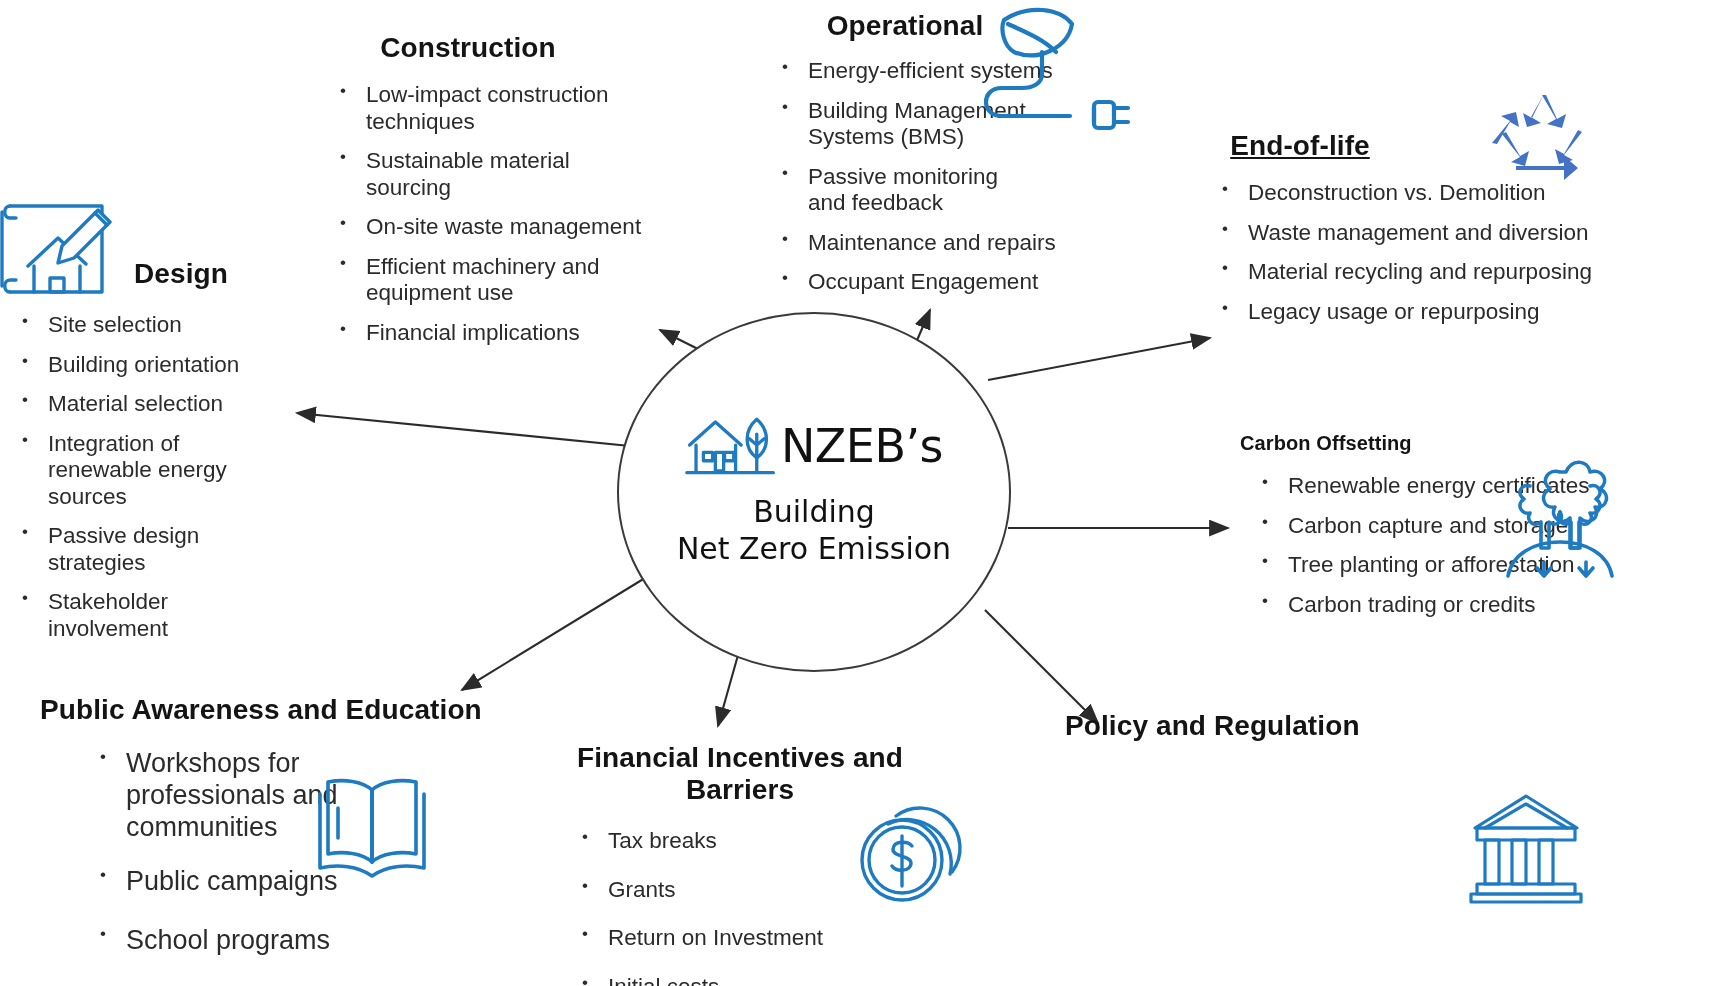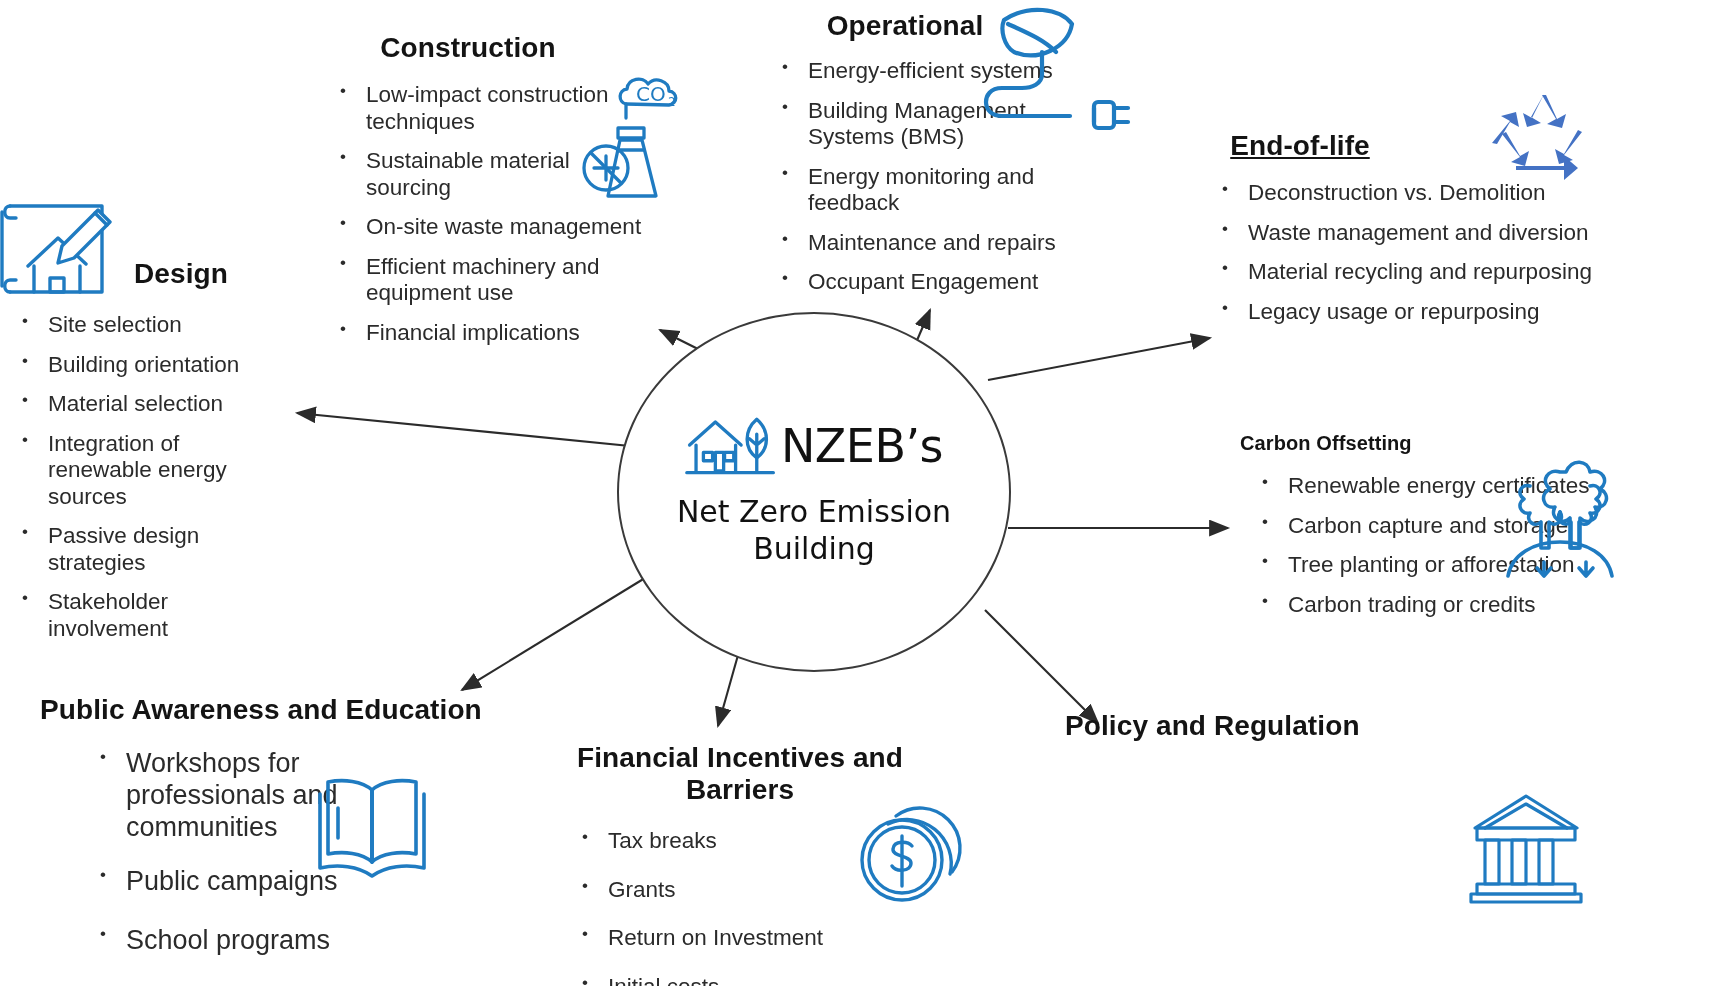--- a/index.html
+++ b/index.html
@@ -65,22 +65,22 @@
           <rect x="43" y="46" width="10" height="9"></rect>
           <rect x="33" y="46" width="9" height="20"></rect>
           <path d="M78 10 C64 22 64 42 78 52 C92 42 92 22 78 10 Z"></path>
           <path d="M78 26 L78 66 M78 38 L70 31 M78 38 L86 31"></path>
           <path d="M2 68 L96 68"></path>
         </svg>
       </span>
       <span class="hub-abbr">NZEB’s</span>
     </div>
     <div class="hub-sub">
+      <div>Building</div>
       <div>Net Zero Emission</div>
-      <div>Building</div>
     </div>
   </div>
 
   <div class="cluster" style="left:0px;top:190px;width:330px;">
     <div style="display:flex;align-items:flex-end;gap:6px;">
       <span style="display:inline-block;width:128px;height:116px;">
         <svg viewBox="0 0 128 116" width="128" height="116" fill="none" stroke="#1F7BC1" stroke-width="3.4" stroke-linecap="round" stroke-linejoin="round">
           <path d="M10 16 h92 v86 h-92"></path>
           <path d="M10 16 c-7 0 -7 12 0 12 h6 M10 102 c-7 0 -7 -12 0 -12 h6"></path>
           <path d="M2 22 v74"></path>
@@ -105,42 +105,28 @@
 
   <div class="cluster" style="left:318px;top:32px;width:400px;">
     <div class="ctitle" style="font-size:28px;text-align:center;width:300px;">Construction</div>
     <ul class="blist" style="font-size:22.5px;margin-top:18px;width:320px;">
       <li style="max-width:290px;">Low-impact construction techniques</li>
       <li style="max-width:230px;">Sustainable material sourcing</li>
       <li>On-site waste management</li>
       <li style="max-width:260px;">Efficient machinery and equipment use</li>
       <li>Financial implications</li>
     </ul>
-    <span style="position:absolute;left:250px;top:36px;width:122px;height:140px;">
-      <svg viewBox="0 0 122 140" width="122" height="140" fill="none" stroke="#1F7BC1" stroke-width="3.3" stroke-linecap="round" stroke-linejoin="round">
-        <path d="M58 36 c-8 -2 -8 -14 1 -15 c1 -11 16 -13 21 -5 c7 -8 21 -3 21 7 c9 1 9 13 0 14 z"></path>
-        <text x="68" y="33" font-size="20" font-family="DejaVu Sans, sans-serif" fill="#1F7BC1" stroke="none">CO</text>
-        <text x="100" y="38" font-size="12" font-family="DejaVu Sans, sans-serif" fill="#1F7BC1" stroke="none">2</text>
-        <path d="M58 36 v14"></path>
-        <path d="M50 60 h26 v10 h-26 z"></path>
-        <path d="M52 72 h22 L88 128 H40 z"></path>
-        <path d="M50 82 h26"></path>
-        <circle cx="38" cy="100" r="22"></circle>
-        <path d="M23 85 L53 115"></path>
-        <path d="M26 100 h24 M38 88 v24"></path>
-      </svg>
-    </span>
   </div>
 
   <div class="cluster" style="left:760px;top:10px;width:360px;">
     <div class="ctitle" style="font-size:28px;text-align:center;width:290px;">Operational</div>
     <ul class="blist" style="font-size:22.5px;margin-top:16px;width:300px;">
       <li>Energy-efficient systems</li>
       <li style="max-width:225px;">Building Management Systems (BMS)</li>
-      <li style="max-width:230px;">Energy monitoring and feedback</li>
+      <li style="max-width:230px;">Passive monitoring and feedback</li>
       <li>Maintenance and repairs</li>
       <li>Occupant Engagement</li>
     </ul>
     <span style="position:absolute;left:222px;top:-4px;width:160px;height:130px;">
       <svg viewBox="0 0 160 130" width="160" height="130" fill="none" stroke="#1F7BC1" stroke-width="4.2" stroke-linecap="round" stroke-linejoin="round">
         <path d="M22 14 c24 -16 56 -12 68 4 c-4 24 -34 38 -58 28 c-10 -6 -14 -22 -10 -32 z"></path>
         <path d="M26 18 C48 28 62 34 74 46"></path>
         <path d="M60 46 v22 c0 10 -10 14 -20 14 h-20 c-12 0 -16 8 -16 14 c0 8 6 14 16 14 h68"></path>
         <rect x="112" y="96" width="20" height="26" rx="4"></rect>
         <path d="M132 102 h14 M132 116 h14"></path>

